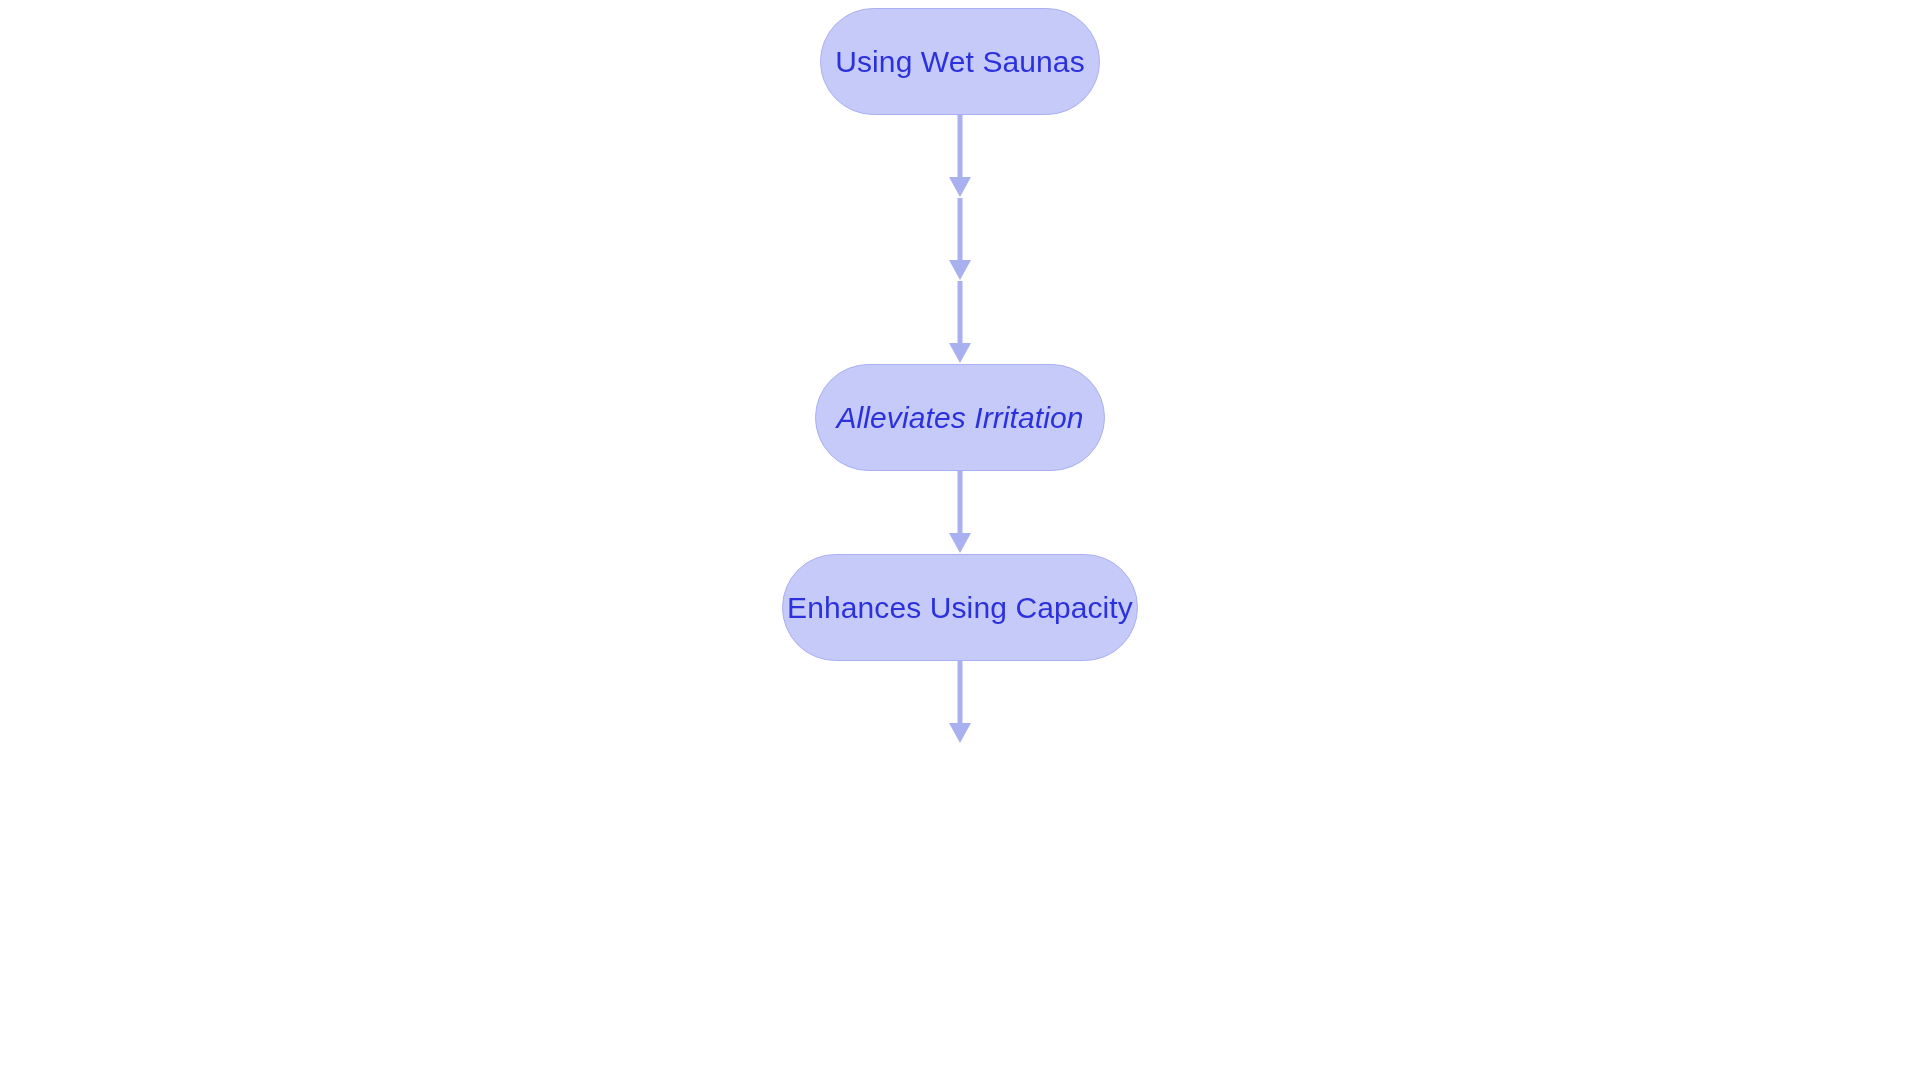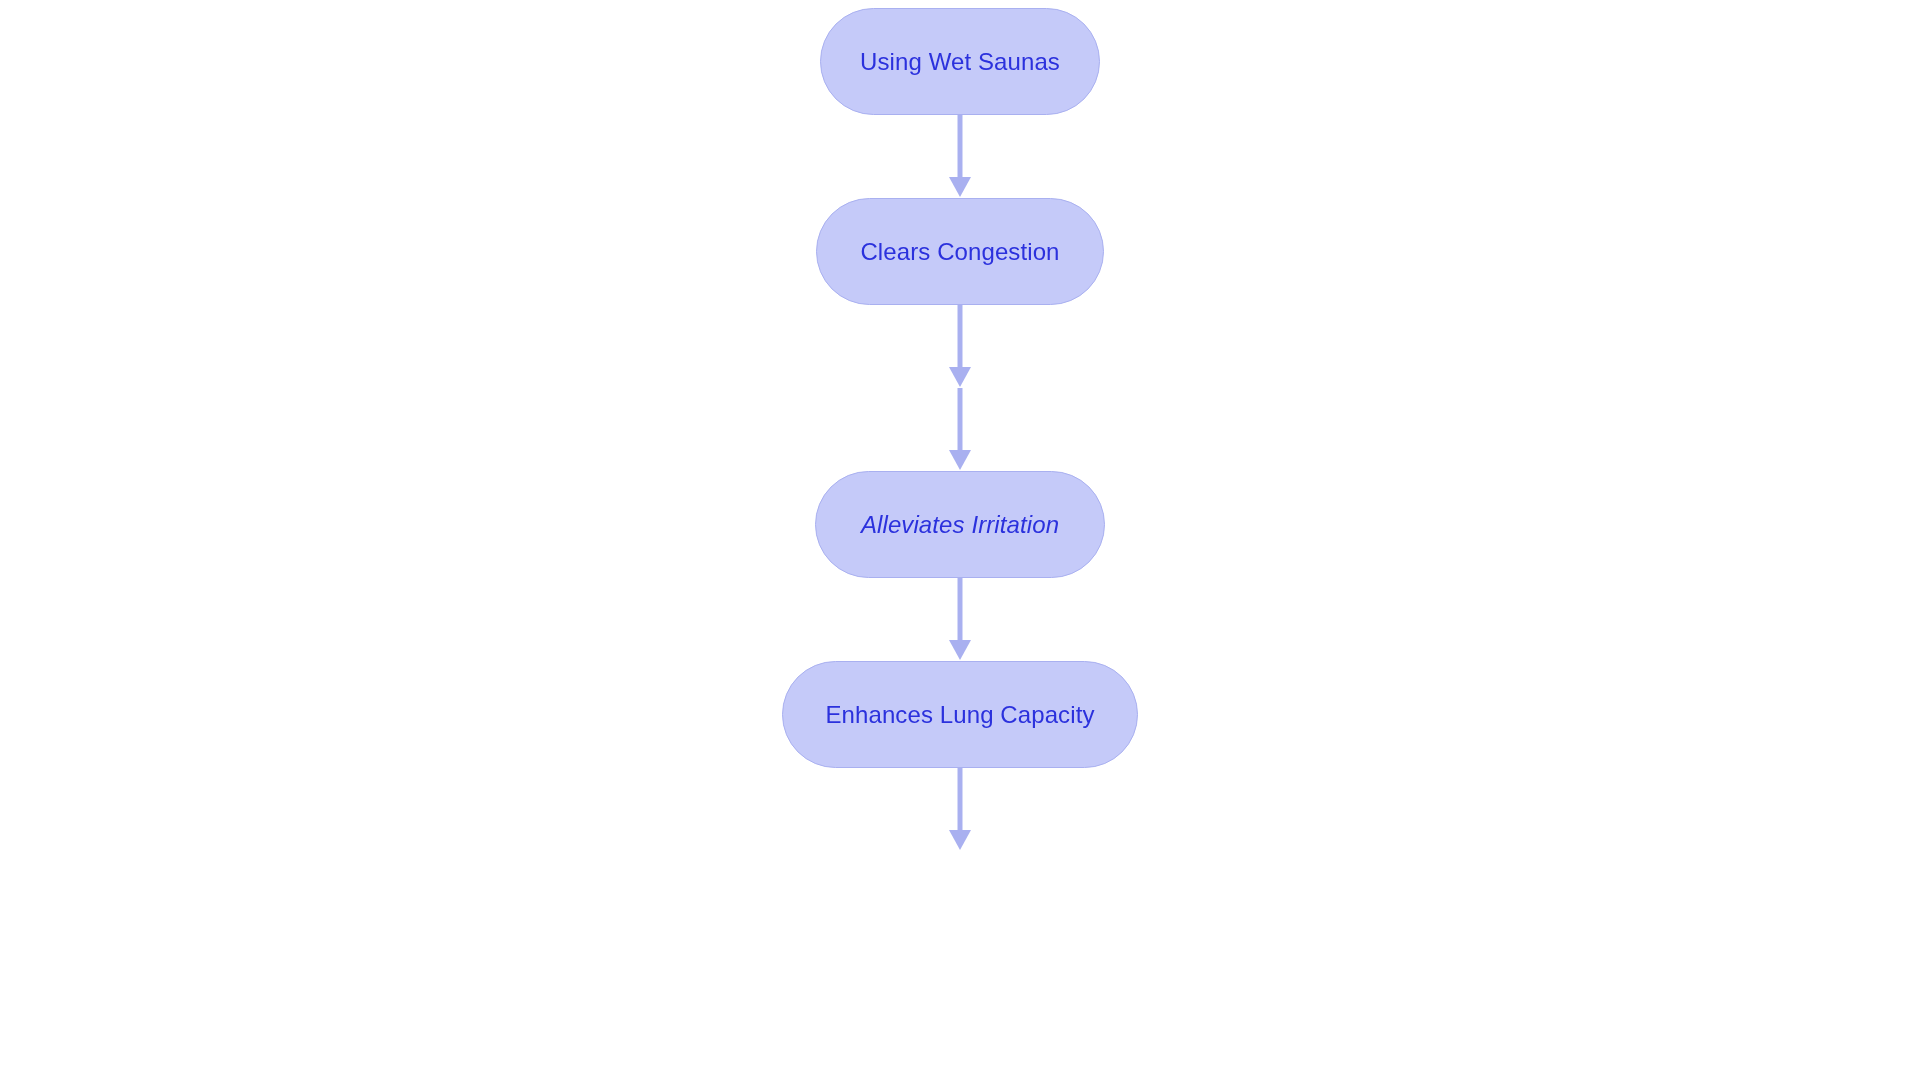--- a/index.html
+++ b/index.html
@@ -39,21 +39,21 @@
     background: #c5caf9;
     border: 1.6px solid #a9b0f0;
     display: flex;
     align-items: center;
     justify-content: center;
     flex: 0 0 auto;
   }
 
   .node-label {
     font-family: "Liberation Sans", sans-serif;
-    font-size: 24px;
+    font-size: 30px;
     line-height: 1;
     color: #2b31dd;
     letter-spacing: 0.1px;
     white-space: nowrap;
     user-select: none;
   }
 
   .connector {
     flex: 0 0 auto;
     width: 26px;
@@ -80,23 +80,20 @@
 
     <div class="node n1">
       <span class="node-label">Using Wet Saunas</span>
     </div>
 
     <svg class="connector" viewBox="0 0 26 83">
       <line x1="13" y1="0" x2="13" y2="64" stroke="#a9b0f0" stroke-width="5"></line>
       <polygon points="2,62 24,62 13,82" fill="#a9b0f0"></polygon>
     </svg>
 
-    <div class="node n2">
-      <span class="node-label">Clears Congestion</span>
-    </div>
 
     <svg class="connector" viewBox="0 0 26 83">
       <line x1="13" y1="0" x2="13" y2="64" stroke="#a9b0f0" stroke-width="5"></line>
       <polygon points="2,62 24,62 13,82" fill="#a9b0f0"></polygon>
     </svg>
 
 
     <svg class="connector" viewBox="0 0 26 83">
       <line x1="13" y1="0" x2="13" y2="64" stroke="#a9b0f0" stroke-width="5"></line>
       <polygon points="2,62 24,62 13,82" fill="#a9b0f0"></polygon>
@@ -105,21 +102,21 @@
     <div class="node n4">
       <span class="node-label">Alleviates Irritation</span>
     </div>
 
     <svg class="connector" viewBox="0 0 26 83">
       <line x1="13" y1="0" x2="13" y2="64" stroke="#a9b0f0" stroke-width="5"></line>
       <polygon points="2,62 24,62 13,82" fill="#a9b0f0"></polygon>
     </svg>
 
     <div class="node n5">
-      <span class="node-label">Enhances Lung Capacity</span>
+      <span class="node-label">Enhances Using Capacity</span>
     </div>
 
     <svg class="connector" viewBox="0 0 26 83">
       <line x1="13" y1="0" x2="13" y2="64" stroke="#a9b0f0" stroke-width="5"></line>
       <polygon points="2,62 24,62 13,82" fill="#a9b0f0"></polygon>
     </svg>
 
 
   </div>
 </div>

